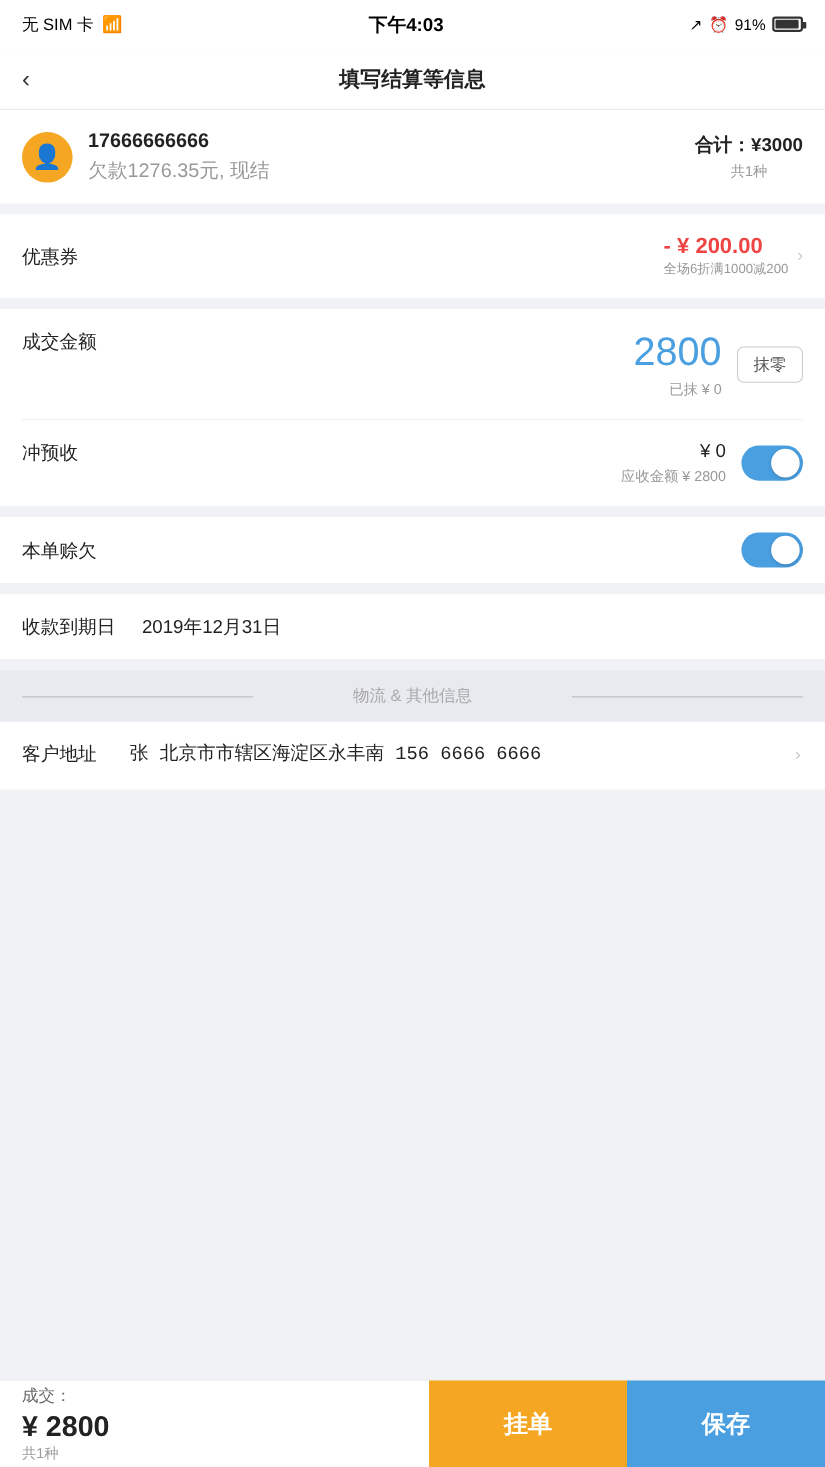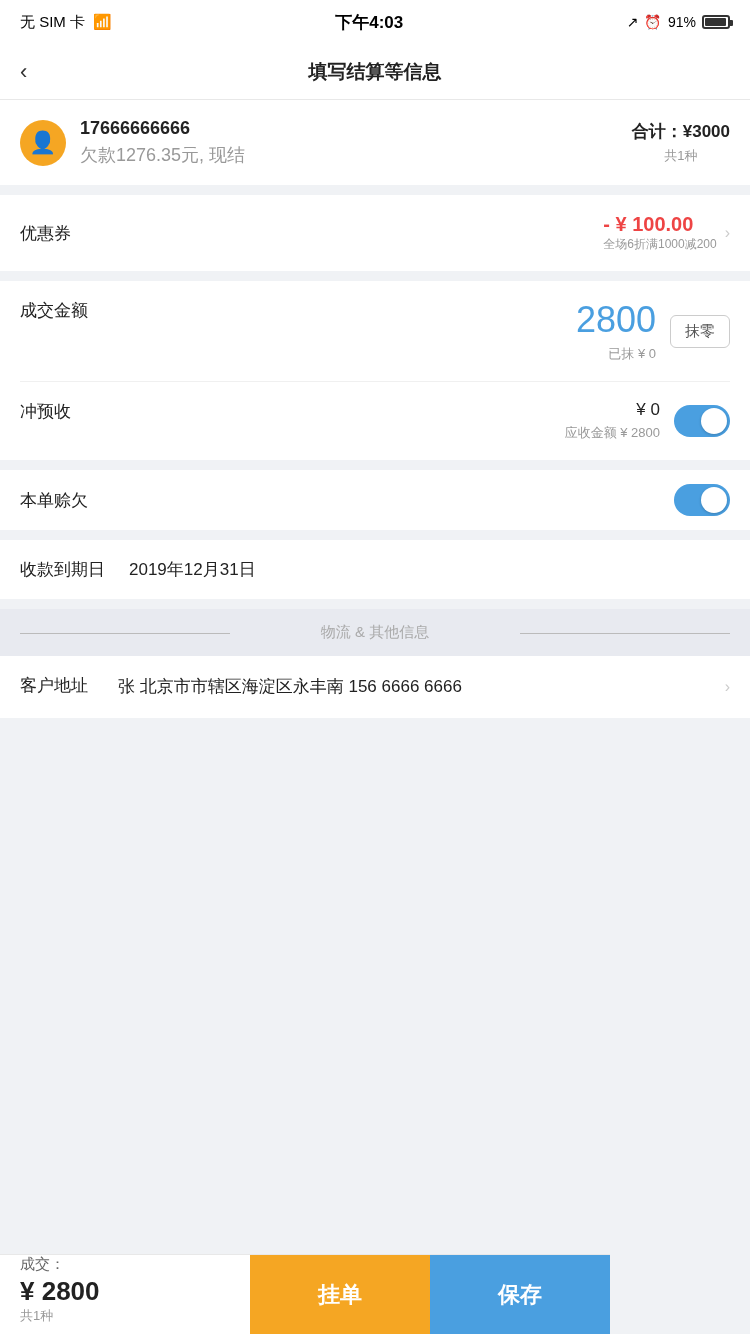--- a/index.html
+++ b/index.html
@@ -182,39 +182,40 @@
     .divider-section::before { left: 20px; }
     .divider-section::after { right: 20px; }
     .divider-text { font-size: 15px; color: #aaa; }
 
     
     .address-row {
       background: #fff;
       padding: 18px 20px;
       display: flex; align-items: flex-start; justify-content: space-between;
       gap: 10px;
+      font-family: Liberation Mono, monospace;
     }
     .address-label { font-size: 17px; color: #222; white-space: nowrap; }
     .address-value { font-size: 17px; color: #222; flex: 1; line-height: 1.5; text-align: left; padding-left: 20px; }
     .address-chevron { color: #ccc; font-size: 16px; align-self: center; }
 
     
     .gray-space {
       background: #f0f2f5;
       height: 120px;
     }
 
     
     .bottom-bar {
       position: fixed;
-      bottom: 0; left: 0; width: 610px;
+      bottom: 0; left: 0; width: 750px;
       height: 80px;
       background: #fff;
       display: flex;
-      align-items: flex-start;
+      align-items: center;
       border-top: 1px solid #e8e8e8;
     }
     .bottom-left {
       flex: 1;
       padding: 0 20px;
     }
     .bottom-summary { font-size: 15px; color: #666; }
     .bottom-amount { font-size: 26px; font-weight: 700; color: #222; margin-top: 2px; }
     .bottom-count { font-size: 13px; color: #999; }
     .btn-hang {
@@ -273,21 +274,21 @@
     <div class="customer-right">
       <div class="total">合计：¥3000</div>
       <div class="count">共1种</div>
     </div>
   </div>
 
   <div class="coupon-row">
     <span class="coupon-label">优惠券</span>
     <div class="coupon-right">
       <div>
-        <div class="coupon-amount">- ¥ 100.00</div>
+        <div class="coupon-amount">- ¥ 200.00</div>
         <div class="coupon-sub">全场6折满1000减200</div>
       </div>
       <span class="chevron">›</span>
     </div>
   </div>
 
   <div class="section-white">
     <div class="row">
       <span class="row-label">成交金额</span>
       <div class="deal-right">

